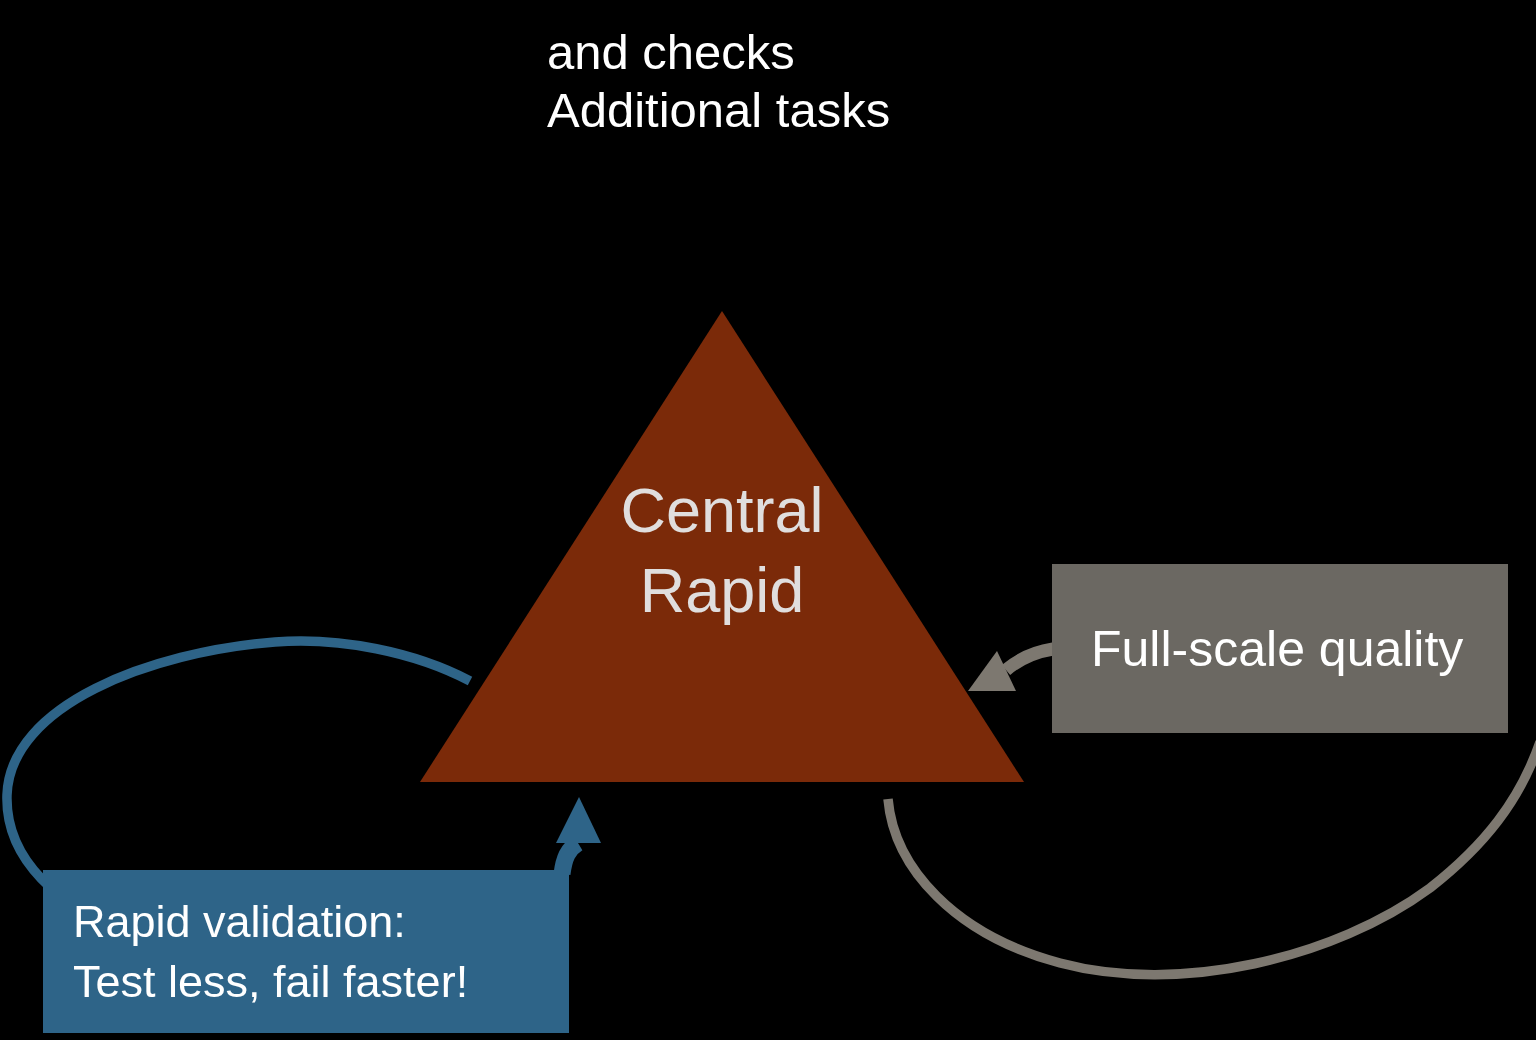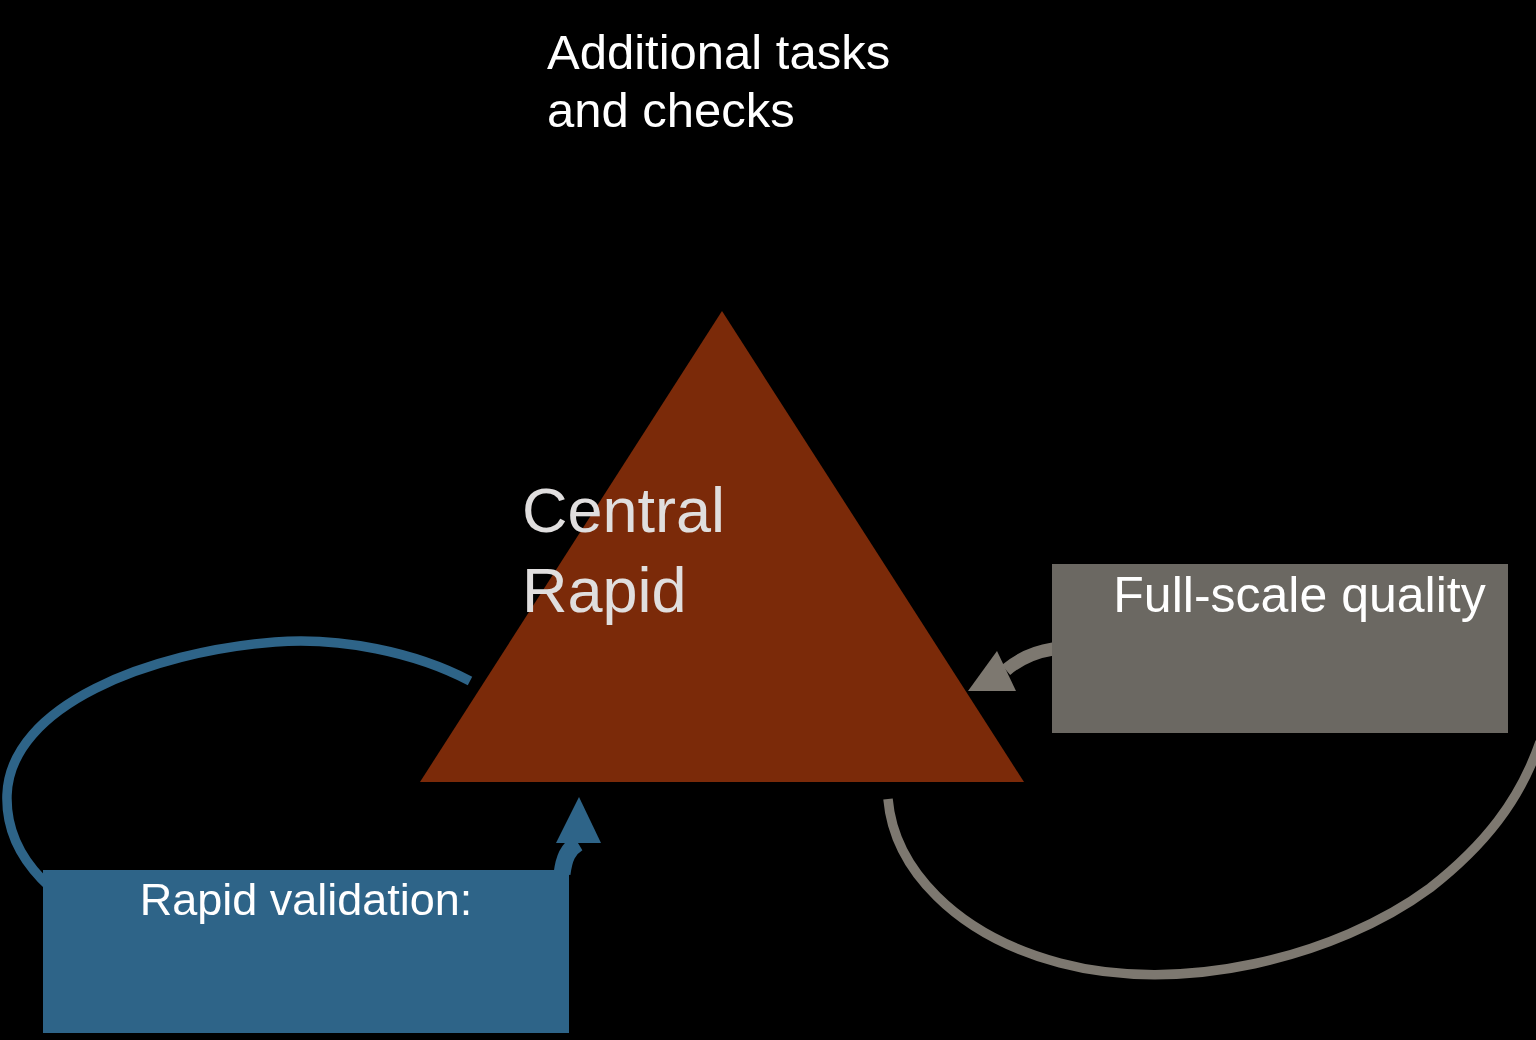--- a/index.html
+++ b/index.html
@@ -37,50 +37,52 @@
     color: var(--white-text);
     font-size: 49px;
     line-height: 58px;
     white-space: nowrap;
   }
   .tri-label {
     position: absolute;
     left: 522px;
     top: 470px;
     width: 400px;
+    text-align: center;
     color: var(--triangle-text);
     font-size: 63px;
     line-height: 80px;
     white-space: nowrap;
   }
   .callout {
     position: absolute;
     color: var(--white-text);
     display: flex;
-    flex-direction: row;
+    flex-direction: column;
     justify-content: center;
     box-sizing: border-box;
     white-space: nowrap;
   }
   .callout.gray {
     left: 1052px;
     top: 564px;
     width: 456px;
     height: 169px;
     background: var(--gray-box);
     padding-left: 39px;
     font-size: 50px;
     line-height: 62px;
   }
   .callout.blue {
     left: 43px;
     top: 870px;
     width: 526px;
     height: 163px;
     background: var(--blue-accent);
+    padding-left: 30px;
     font-size: 45px;
     line-height: 60px;
   }
 </style>
 </head>
 <body>
 
 <div class="canvas">
 
   <svg class="layer" viewBox="0 0 1536 1040">
@@ -96,30 +98,31 @@
       <polygon class="arrow-blue-head" points="579,797 556,843 601,843"></polygon>
     </g>
 
     <g>
       <path class="arrow-gray-tail" d="M1053 649 C1034 652, 1019 659, 1006 670"></path>
       <polygon class="arrow-gray-head" points="968,691 997,651 1016,691"></polygon>
     </g>
   </svg>
 
   <div class="top-note">
+    <div>and checks</div>
     <div>Additional tasks</div>
-    <div>and checks</div>
   </div>
 
   <div class="tri-label">
     <div>Central</div>
     <div>Rapid</div>
   </div>
 
   <div class="callout gray">
     <div>Full-scale quality</div>
   </div>
 
   <div class="callout blue">
     <div>Rapid validation:</div>
+    <div>Test less, fail faster!</div>
   </div>
 
 </div>
 
 </body></html>

